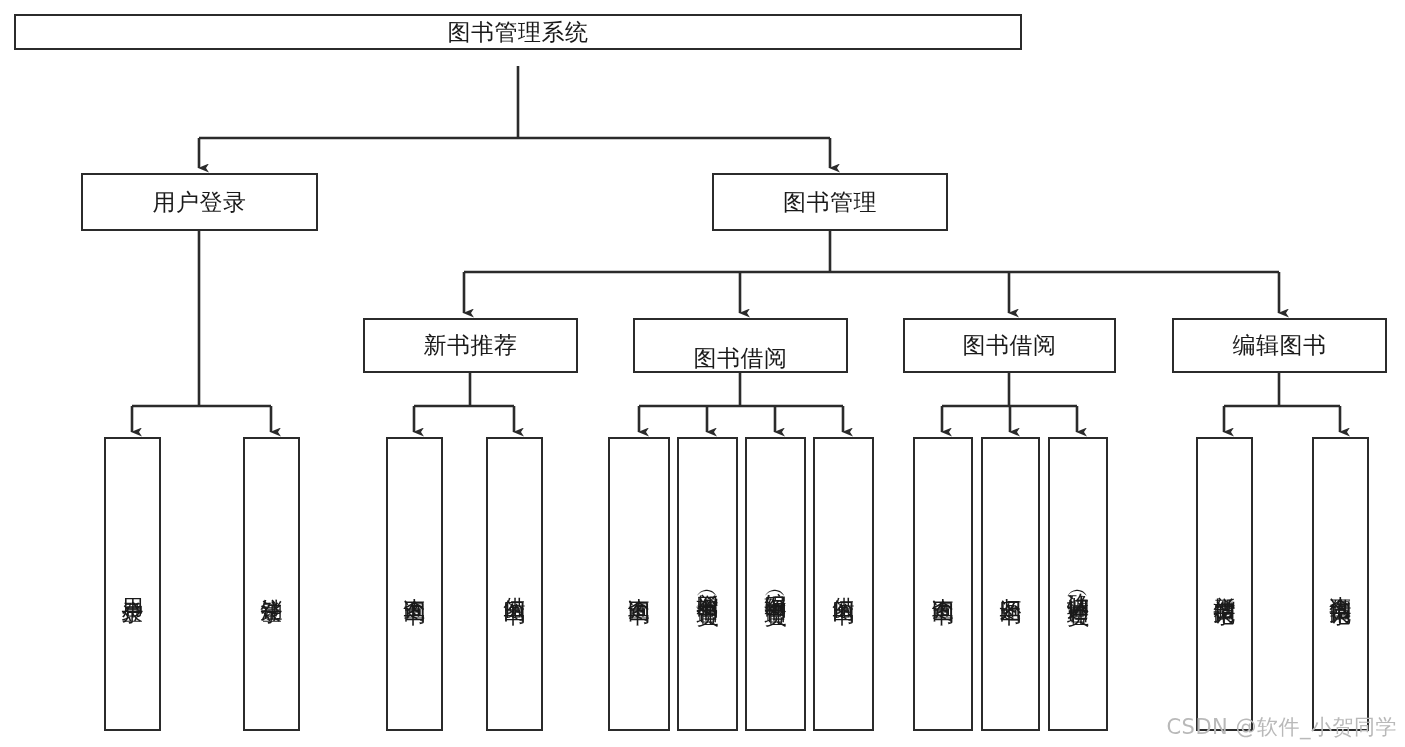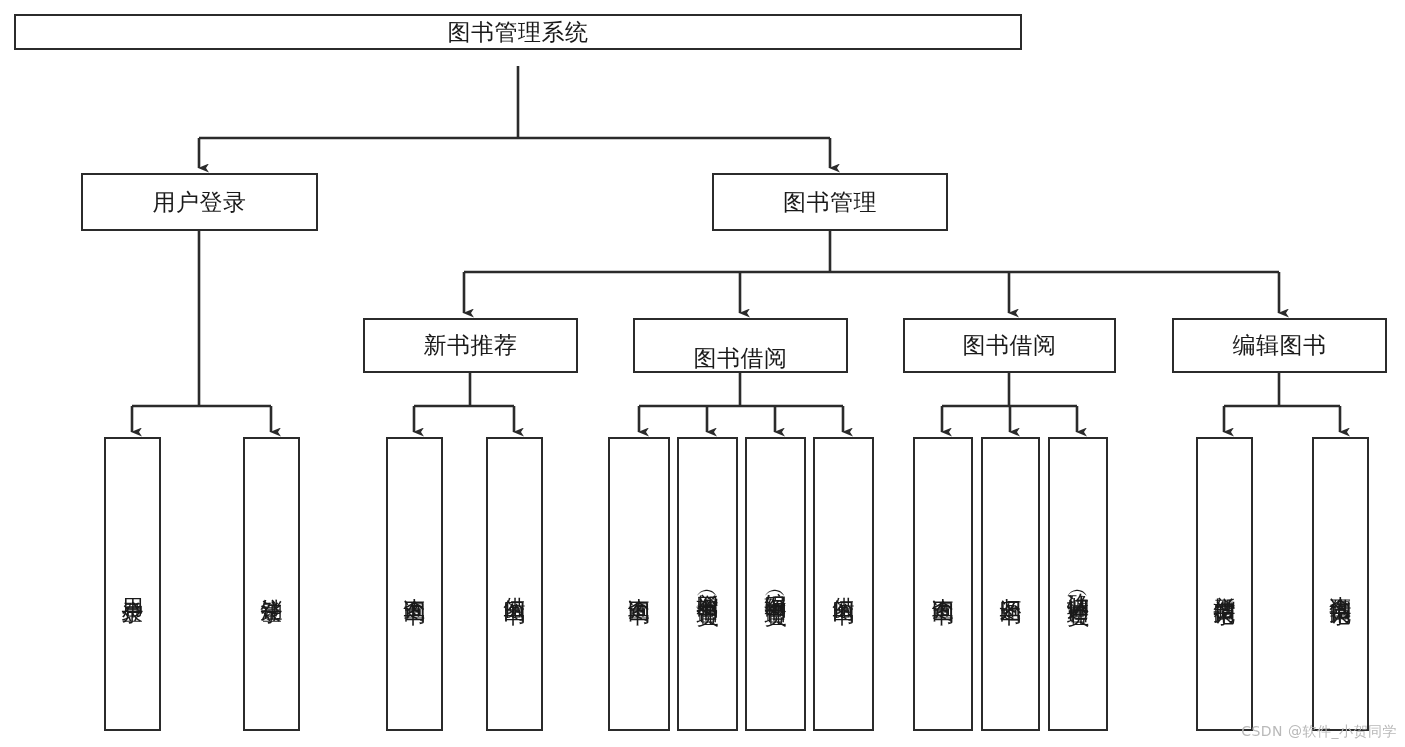--- a/index.html
+++ b/index.html
@@ -60,21 +60,21 @@
     text-orientation: upright;
     font-size: 22px;
     line-height: 1.0;
     letter-spacing: 2px;
     white-space: nowrap;
   }
   #watermark {
     position: absolute;
     right: 8px;
     bottom: 6px;
-    font-size: 14px;
+    font-size: 21px;
     color: #b9b9b9;
     letter-spacing: 0.5px;
     white-space: nowrap;
     user-select: none;
   }
 </style>
 </head>
 <body>
 
 <div id="diagram-root">

